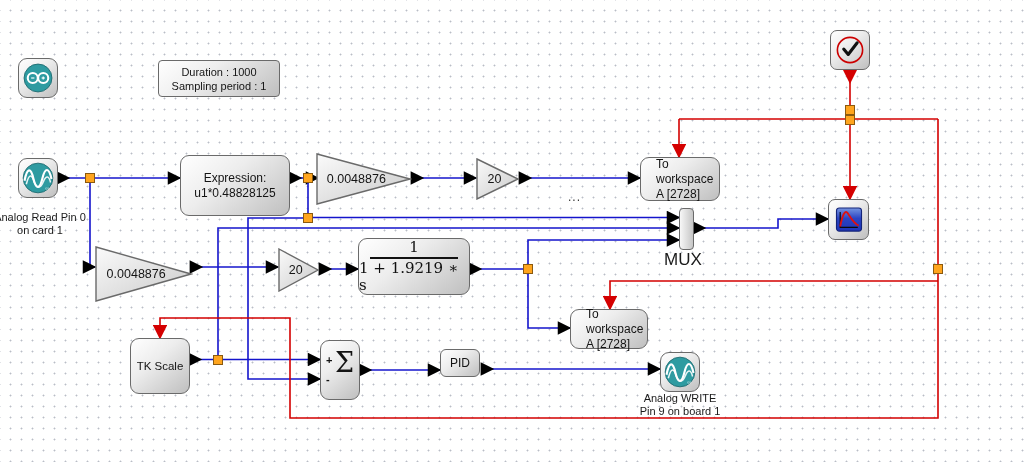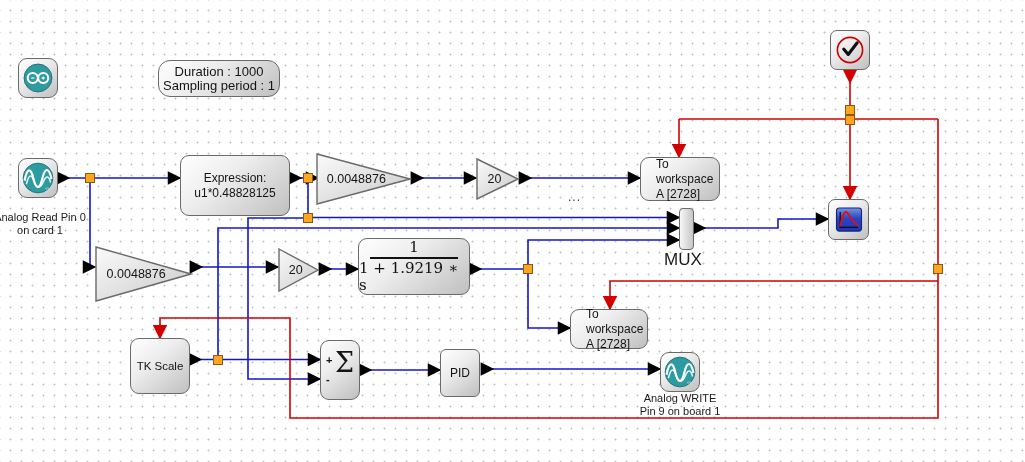--- a/index.html
+++ b/index.html
@@ -14,21 +14,21 @@
   }
   #wires{position:absolute;left:0;top:0;}
   .blk{
     position:absolute;box-sizing:border-box;
     border:1.5px solid #6a6a6a;border-radius:9px;
     background:linear-gradient(140deg,#ffffff 0%,#ededed 40%,#bfbfbf 100%);
     display:flex;flex-direction:column;align-items:center;justify-content:center;
     color:#141414;font-size:12px;line-height:15px;
   }
   .blk.leftalign{align-items:flex-start;padding-left:15px;}
-  .note{border-radius:12px;font-size:13px;line-height:14px;}
+  .note{border-radius:4px;font-size:11px;line-height:14px;}
   .cap{position:absolute;text-align:center;font-size:11px;line-height:12.5px;color:#1a1a1a;}
   .tri{position:absolute;}
   .tri svg{display:block;}
   .tri .tlabel{
     position:absolute;top:0;left:0;right:16%;bottom:0;
     display:flex;align-items:center;justify-content:center;font-size:12.5px;color:#141414;
   }
   .iconblk{padding:0;}
   .frac{display:flex;flex-direction:column;align-items:center;font-family:"DejaVu Serif",serif;font-size:15px;line-height:17px;color:#111;}
   .fracbar{width:88px;height:1.4px;background:#111;margin:1px 0;}
@@ -207,21 +207,21 @@
   <div class="blk" style="left:130px;top:338px;width:60px;height:56px;font-size:11.5px;">
     <div>TK Scale</div>
   </div>
 
   <div class="blk" style="left:320px;top:340px;width:40px;height:60px;">
     <span class="sumsign" style="top:12px;">+</span>
     <span class="sumsign" style="top:31px;">-</span>
     <span class="sumop">Σ</span>
   </div>
 
-  <div class="blk" style="left:440px;top:349px;width:40px;height:48px;border-radius:6px;">
+  <div class="blk" style="left:440px;top:349px;width:40px;height:28px;border-radius:6px;">
     <div>PID</div>
   </div>
 
   <div class="blk leftalign" style="left:570px;top:309px;width:78px;height:40px;">
     <div>To workspace</div>
     <div>A [2728]</div>
   </div>
 
   <div class="blk iconblk" style="left:660px;top:352px;width:40px;height:40px;">
     <svg width="36" height="36" viewBox="0 0 40 40">

